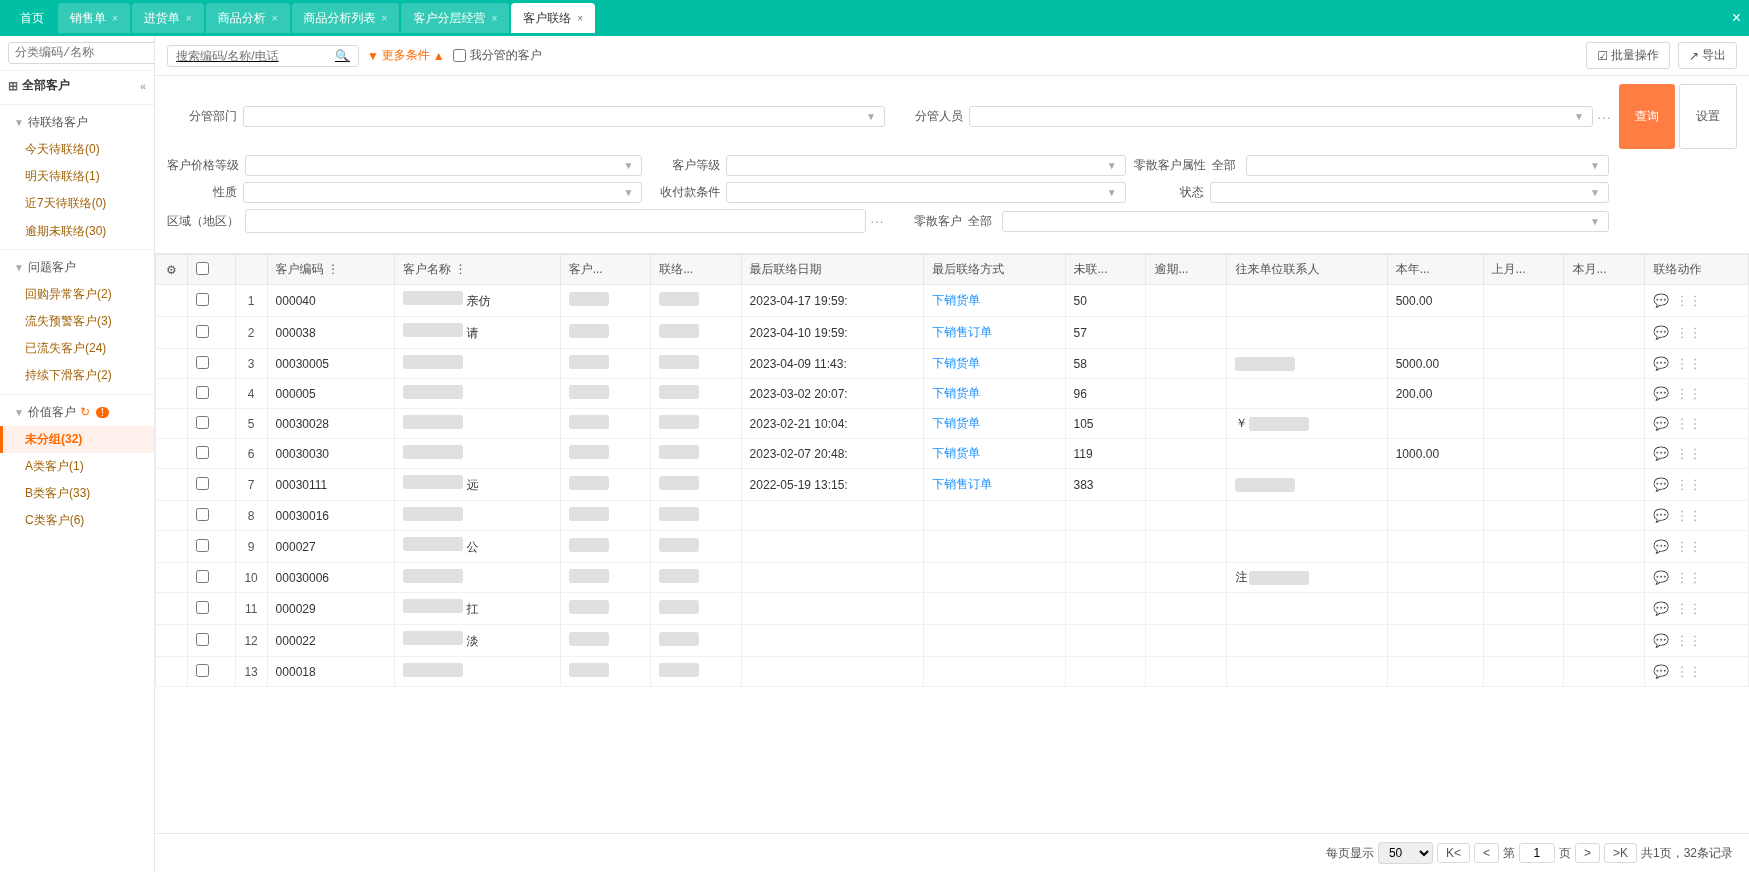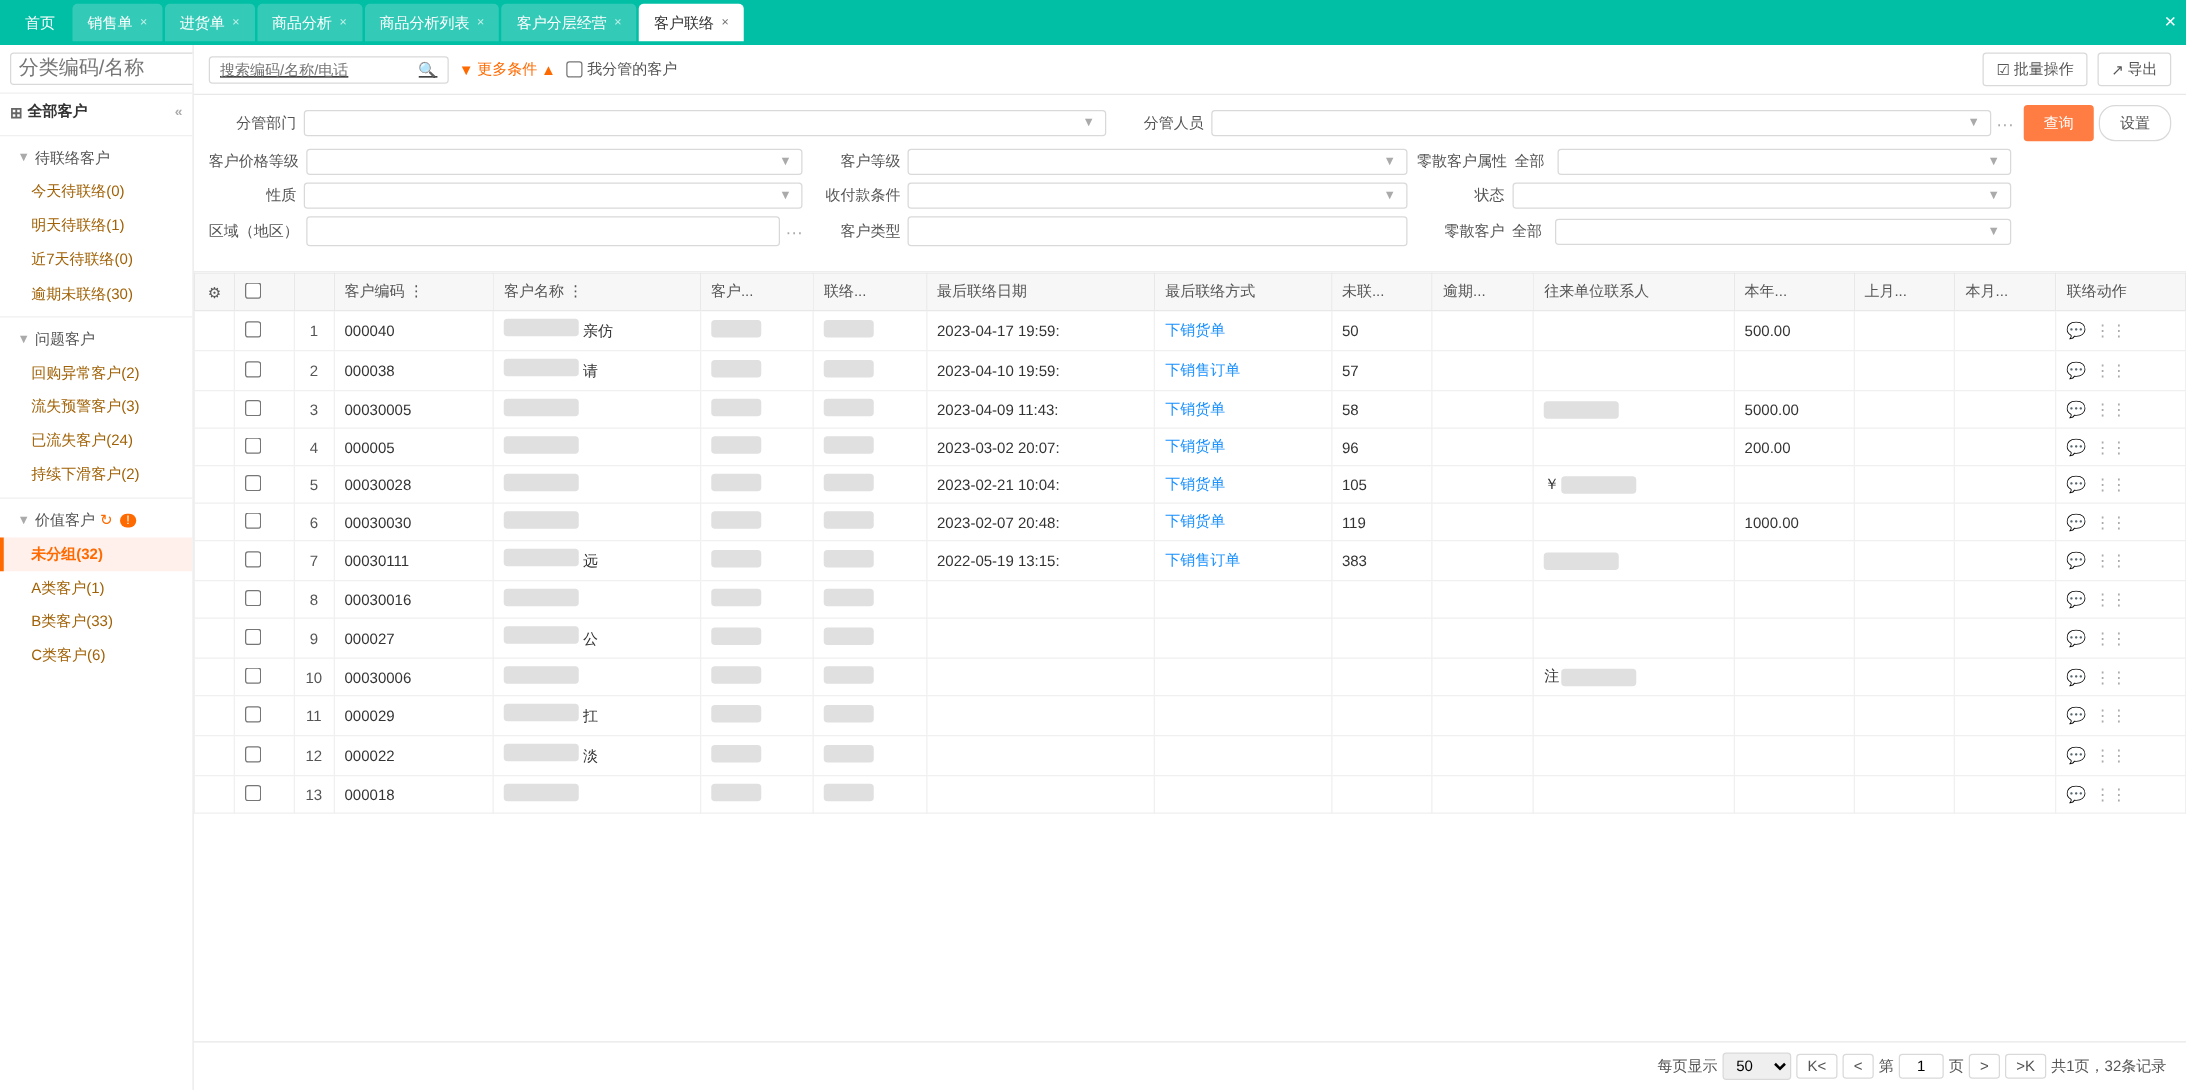--- a/index.html
+++ b/index.html
@@ -30,21 +30,21 @@
     .sidebar {
       width: 155px; background: #fff; border-right: 1px solid #e8e8e8;
       display: flex; flex-direction: column; overflow: hidden; flex-shrink: 0;
     }
     .sidebar-search {
       padding: 6px 8px; border-bottom: 1px solid #f0f0f0;
       display: flex; align-items: center; gap: 4px;
     }
     .sidebar-search input {
       flex: 1; border: 1px solid #d9d9d9; border-radius: 3px;
-      padding: 3px 6px; font-size: 16px; outline: none;
+      padding: 3px 6px; font-size: 12px; outline: none; font-family: Liberation Mono, monospace;
     }
     .sidebar-content { flex: 1; overflow-y: auto; }
     .sidebar-section-header {
       display: flex; align-items: center; justify-content: space-between;
       padding: 6px 8px; cursor: pointer; font-weight: bold; font-size: 13px;
       color: #333;
     }
     .sidebar-section-header .icon-grid { font-size: 12px; color: #666; }
     .sidebar-collapse-btn { color: #aaa; font-size: 11px; }
     .sidebar-group-header {
@@ -115,22 +115,22 @@
     .filter-select-inline {
       display: flex; align-items: center; gap: 4px;
     }
     .filter-more-btn { color: #aaa; cursor: pointer; font-size: 14px; }
     .action-btns { display: flex; gap: 4px; }
     .btn-query {
       background: #ff7c43; color: #fff; border: none; border-radius: 3px;
       padding: 5px 16px; cursor: pointer; font-size: 12px;
     }
     .btn-reset {
-      background: #fff; color: #555; border: 1px solid #d9d9d9; border-radius: 13px;
-      padding: 5px 16px; cursor: pointer; font-size: 12px; font-family: Liberation Serif, serif;
+      background: #fff; color: #555; border: 1px solid #d9d9d9; border-radius: 3px;
+      padding: 23px 16px; cursor: pointer; font-size: 12px; font-family: Liberation Serif, serif;
     }
 
     
     .table-container {
       flex: 1; overflow: auto; background: #fff;
     }
     table {
       width: 100%; border-collapse: collapse; font-size: 12px;
     }
     thead tr { background: #f7f7f7; position: sticky; top: 0; z-index: 5; }
@@ -417,24 +417,20 @@
 
         <div class="filter-row">
           <div class="filter-item">
             <span class="filter-label">区域（地区）</span>
             <div style="flex:1;display:flex;align-items:center;gap:4px;">
               <input class="filter-input" type="text" style="">
               <span class="filter-more-btn">···</span>
             </div>
           </div>
           <div class="filter-item">
-            <span class="filter-label">客户类型</span>
-            <input class="filter-input" type="text" style="">
-          </div>
-          <div class="filter-item">
             <span class="filter-label">零散客户</span>
             <div class="filter-select-inline" style="flex:1;align-items:center;">
               <span style="margin-right:6px;color:#555;">全部</span>
               <div class="filter-select" style="flex:1;">
                 <span></span>
                 <span class="arrow">▼</span>
               </div>
             </div>
           </div>
           <div style="width:120px;"></div>

